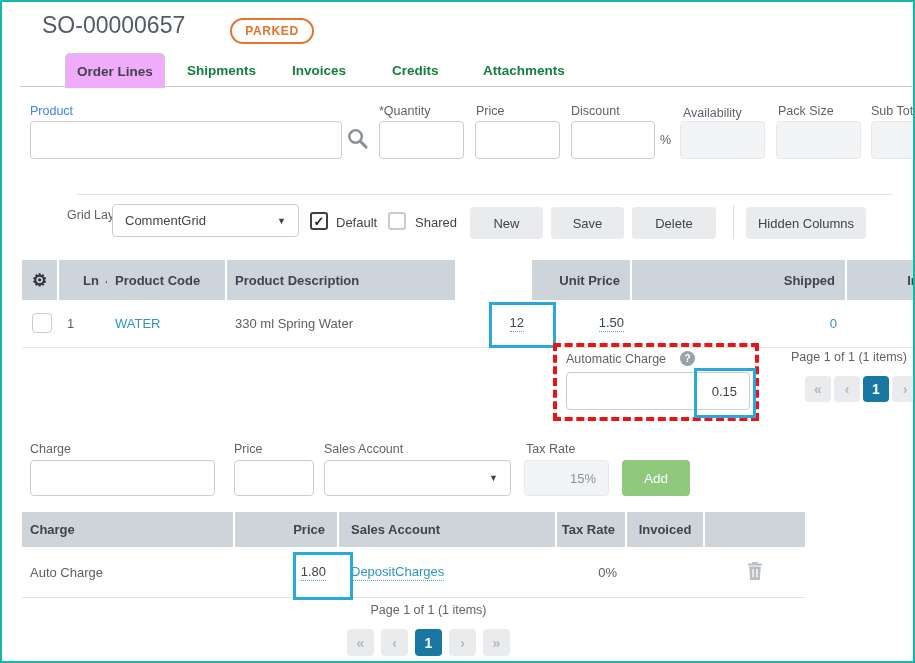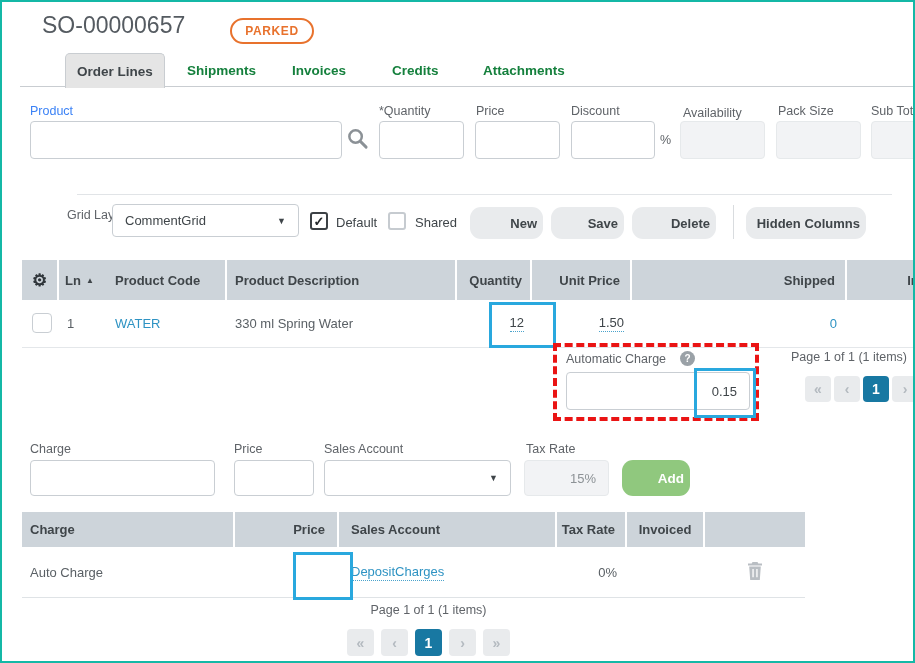--- a/index.html
+++ b/index.html
@@ -7,22 +7,22 @@
     position:relative;width:915px;height:663px;box-sizing:border-box;
     background:#fff;border:2px solid #14b8a6;overflow:hidden;
     font-family:"Liberation Sans",sans-serif;color:#3f4549;
   }
   .abs{position:absolute;}
   .lbl{font-size:12.5px;color:#5f6368;white-space:nowrap;}
   .lbl-blue{color:#3b82f6;}
   .inp{position:absolute;box-sizing:border-box;height:38px;border:1px solid #c9ced3;border-radius:4px;
        background:#fff;font-family:"Liberation Sans",sans-serif;font-size:13px;color:#3f4549;padding:0 10px;outline:none;}
   .inp-dis{background:#f2f3f5;border:1px solid #e6e9eb;color:#8d9296;}
-  .btn{position:absolute;box-sizing:border-box;height:32px;border:none;border-radius:11px;background:#e9ebed;
-       font-family:"Liberation Sans",sans-serif;font-weight:bold;font-size:13px;color:#3f4549;cursor:pointer;text-align:right;}
+  .btn{position:absolute;box-sizing:border-box;height:32px;border:none;border-radius:4px;background:#e9ebed;
+       font-family:"Liberation Sans",sans-serif;font-weight:normal;font-size:13px;color:#3f4549;cursor:pointer;}
   .tab-link{position:absolute;font-weight:bold;font-size:13.5px;color:#15803d;cursor:pointer;white-space:nowrap;}
   .hcell{position:absolute;top:258px;height:40px;background:#cdd4da;display:flex;align-items:center;
          box-sizing:border-box;font-weight:bold;font-size:13px;color:#3f4549;border-right:2px solid #fff;}
   .hcell2{position:absolute;top:510px;height:35px;background:#cdd4da;display:flex;align-items:center;
          box-sizing:border-box;font-weight:bold;font-size:13px;color:#3f4549;border-right:2px solid #fff;}
   .rcell{position:absolute;display:flex;align-items:center;box-sizing:border-box;font-size:13px;color:#5a6065;}
   .right{justify-content:flex-end;}
   .dot-edit{border-bottom:1px dotted #4aa3cc;padding-bottom:1px;cursor:pointer;}
   .link{color:#2e93c3;cursor:pointer;}
   .chk{position:absolute;width:18px;height:18px;box-sizing:border-box;border-radius:3px;background:#fff;cursor:pointer;}
@@ -46,21 +46,21 @@
 </style>
 </head>
 <body>
 
 <div class="screen">
 
   <div class="abs" style="left:40px;top:10px;font-size:23px;color:#555b61;">SO-00000657</div>
   <div class="badge" style="left:228px;top:16px;width:84px;height:26px;">PARKED</div>
 
   <div class="hline" style="left:18px;top:84px;width:895px;background:#c9cdd1;"></div>
-  <div class="abs" style="left:63px;top:51px;width:98px;height:34px;background:#e5e5e5;border:1px solid #c9cdd1;border-bottom:none;
+  <div class="abs" style="left:63px;top:51px;width:98px;height:34px;background:#f0abfc;border:1px solid #c9cdd1;border-bottom:none;
        border-radius:5px 5px 0 0;display:flex;align-items:center;justify-content:center;font-weight:bold;font-size:13.5px;color:#3f4549;z-index:2;">Order Lines</div>
   <div class="tab-link" style="left:185px;top:61px;">Shipments</div>
   <div class="tab-link" style="left:290px;top:61px;">Invoices</div>
   <div class="tab-link" style="left:390px;top:61px;">Credits</div>
   <div class="tab-link" style="left:481px;top:61px;">Attachments</div>
 
   <div class="abs lbl lbl-blue" style="left:28px;top:102px;">Product</div>
   <input class="inp" style="left: 28px; top: 119px; width: 312px;">
   <span class="abs" style="left:344px;top:125px;cursor:pointer;">
     <svg width="23" height="23" viewBox="0 0 24 24">
@@ -97,27 +97,26 @@
   <div class="abs" style="left:413px;top:213px;font-size:13px;">Shared</div>
   <button class="btn" style="left:468px;top:205px;width:73px;">New</button>
   <button class="btn" style="left:549px;top:205px;width:73px;">Save</button>
   <button class="btn" style="left:630px;top:205px;width:84px;">Delete</button>
   <div class="vline" style="left:731px;top:203px;height:34px;"></div>
   <button class="btn" style="left:744px;top:205px;width:120px;">Hidden Columns</button>
 
   <div class="hcell" style="left:20px;width:37px;justify-content:center;">
     <span style="font-size:17px;color:#2f353a;">⚙</span>
   </div>
-  <div class="hcell" style="left:57px;width:60px;padding-left:6px;">
+  <div class="hcell" style="left:57px;width:60px;padding-left:24px;">
     <span>Ln</span>
     <span style="font-size:8px;margin-left:5px;">▲</span>
   </div>
   <div class="hcell" style="left:105px;width:120px;padding-left:8px;">Product Code</div>
   <div class="hcell" style="left:225px;width:230px;padding-left:8px;">Product Description</div>
-  <div class="hcell right" style="left:455px;width:75px;padding-right:8px;">Quantity</div>
   <div class="hcell right" style="left:530px;width:100px;padding-right:10px;">Unit Price</div>
   <div class="hcell right" style="left:630px;width:215px;padding-right:10px;">Shipped</div>
   <div class="hcell right" style="left:845px;width:125px;padding-right:10px;">Invoiced</div>
 
   <div class="abs" style="left:30px;top:311px;width:18px;height:18px;border:1.5px solid #c9ced3;border-radius:4px;background:#fff;cursor:pointer;"></div>
   <div class="rcell" style="left:57px;top:298px;width:40px;height:47px;padding-left:8px;">1</div>
   <div class="rcell" style="left:105px;top:298px;width:120px;height:47px;padding-left:8px;">
     <span class="link">WATER</span>
   </div>
   <div class="rcell" style="left:225px;top:298px;width:230px;height:47px;padding-left:8px;">330 ml Spring Water</div>
@@ -159,20 +158,23 @@
   <button class="btn" style="left:620px;top:458px;width:68px;height:36px;background:#90c87e;color:#fff;font-size:13.5px;">Add</button>
 
   <div class="hcell2" style="left:20px;width:213px;padding-left:8px;">Charge</div>
   <div class="hcell2 right" style="left:233px;width:104px;padding-right:12px;">Price</div>
   <div class="hcell2" style="left:337px;width:218px;padding-left:12px;">Sales Account</div>
   <div class="hcell2 right" style="left:555px;width:70px;padding-right:10px;">Tax Rate</div>
   <div class="hcell2" style="left:625px;width:78px;justify-content:center;">Invoiced</div>
   <div class="hcell2" style="left:703px;width:100px;border-right:none;"></div>
 
   <div class="rcell" style="left:20px;top:545px;width:213px;height:50px;padding-left:8px;">Auto Charge</div>
+  <div class="rcell right" style="left:233px;top:545px;width:91px;height:50px;">
+    <span class="dot-edit" style="color:#3f4549;">1.80</span>
+  </div>
   <div class="rcell" style="left:337px;top:545px;width:218px;height:50px;padding-left:12px;">
     <span class="link dot-edit">DepositCharges</span>
   </div>
   <div class="rcell right" style="left:555px;top:545px;width:60px;height:50px;">0%</div>
   <div class="rcell" style="left:703px;top:545px;width:100px;height:50px;justify-content:center;">
     <span style="cursor:pointer;">
       <svg width="16" height="18" viewBox="0 0 16 18">
           <path fill="#b9bec3" d="M5.5 0h5l.8 1.5H15V3.4H1V1.5h3.7L5.5 0zM2.2 4.6h11.6L12.8 18H3.2L2.2 4.6zM5.4 7v8.3h1.3V7H5.4zm3.9 0v8.3h1.3V7H9.3z"></path>
         </svg>
     </span>

